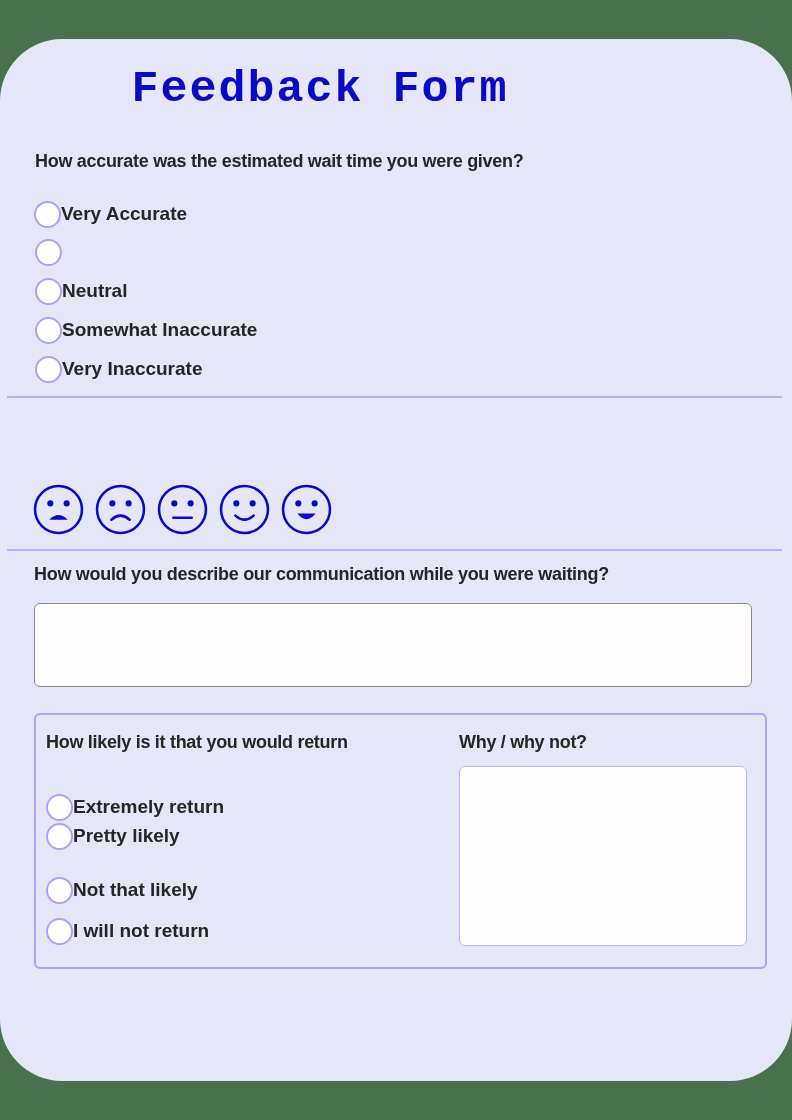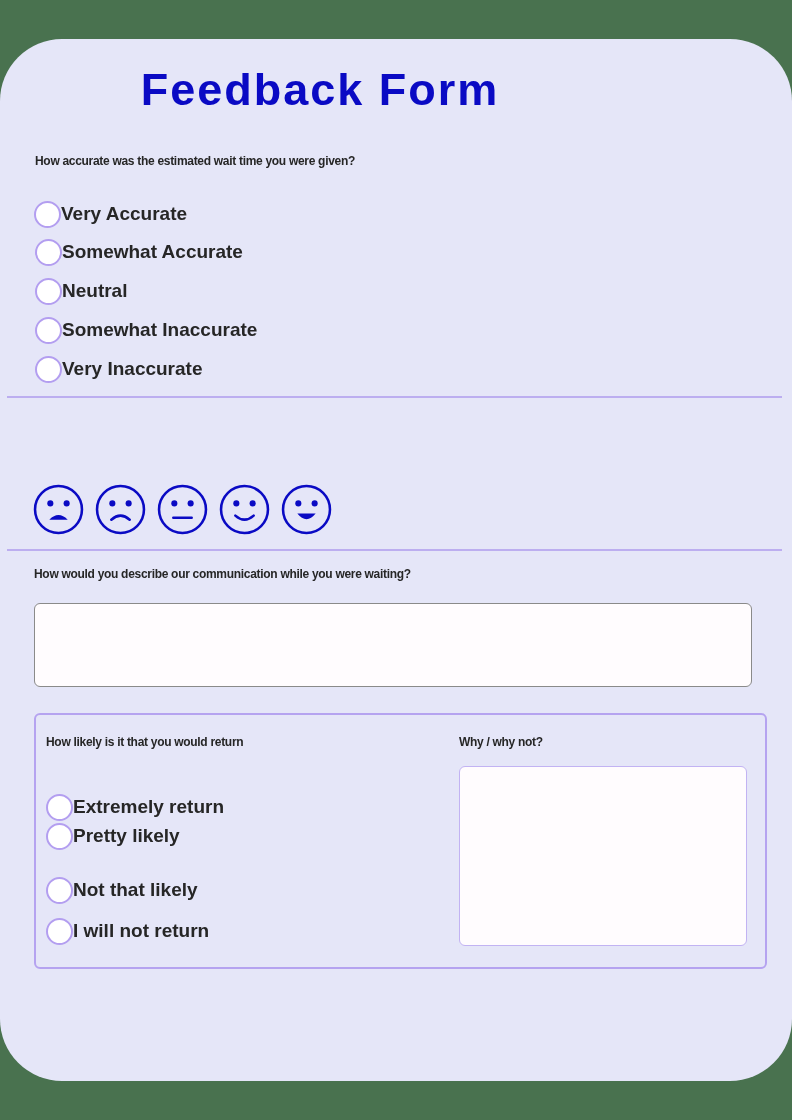--- a/index.html
+++ b/index.html
@@ -1,21 +1,21 @@
 <!DOCTYPE html>
 <html><head>
 <meta charset="utf-8">
 <style>
   html, body { margin:0; padding:0; }
   body { width:792px; height:1120px; background:#49724f; position:relative; overflow:hidden;
          font-family:"Liberation Sans", "DejaVu Sans", sans-serif; color:#252525; }
   .card { position:absolute; left:0; top:39px; width:792px; height:1042px; background:#e5e6f8; border-radius:62px; }
   .title { position:absolute; left:0; width:640px; top:64px; text-align:center; font-size:45px; font-weight:bold;
-           color:#0a0ac4; letter-spacing:2px; font-family:Liberation Sans, sans-serif; }
-  .q { position:absolute; font-size:12px; font-weight:bold; color:#262626; line-height:27px; letter-spacing:-0.3px; }
+           color:#0a0ac4; letter-spacing:2px; font-family:Liberation Mono, monospace; }
+  .q { position:absolute; font-size:18px; font-weight:bold; color:#262626; line-height:27px; letter-spacing:-0.3px; }
   .opt { position:absolute; display:flex; align-items:center; height:28px; }
   .radio { width:23px; height:23px; border:2px solid #b39ef0; background:#fff; border-radius:50%; box-sizing:content-box; }
   .opt-label { font-size:19px; font-weight:bold; color:#262626; }
   .divider { position:absolute; left:7px; width:775px; height:2px; background:#bcaef0; }
   .faces { position:absolute; left:33px; top:484px; display:flex; gap:11px; }
   .face { width:51px; height:51px; cursor:pointer; }
   .ta1 { position:absolute; left:34px; top:603px; width:718px; height:84px; box-sizing:border-box;
          border:1px solid #8a8a8a; border-radius:6px; background:#fffcfe; resize:none; }
   .box { position:absolute; left:34px; top:713px; width:733px; height:256px; box-sizing:border-box;
          border:2px solid #b5a3f0; border-radius:6px; }
@@ -30,21 +30,20 @@
 <div class="title">Feedback Form</div>
 
 <div class="q" style="left:35px; top:148px;">How accurate was the estimated wait time you were given?</div>
 
 <div class="opt" style="left:34px; top:200px;">
   <span class="radio"></span>
   <span class="opt-label">Very Accurate</span>
 </div>
 <div class="opt" style="left:35px; top:238px;">
   <span class="radio"></span>
-  <span class="opt-label">Somewhat Accurate</span>
 </div>
 <div class="opt" style="left:35px; top:277px;">
   <span class="radio"></span>
   <span class="opt-label">Neutral</span>
 </div>
 <div class="opt" style="left:35px; top:316px;">
   <span class="radio"></span>
   <span class="opt-label">Somewhat Inaccurate</span>
 </div>
 <div class="opt" style="left:35px; top:355px;">

